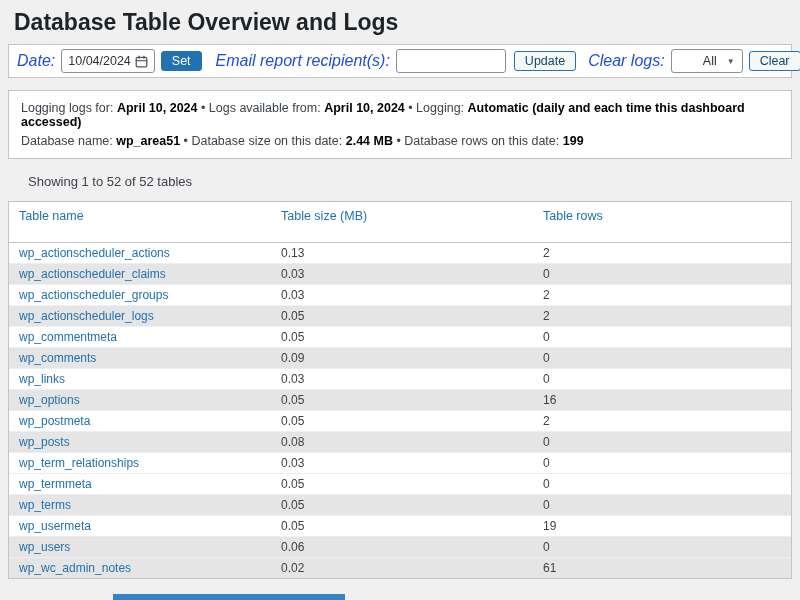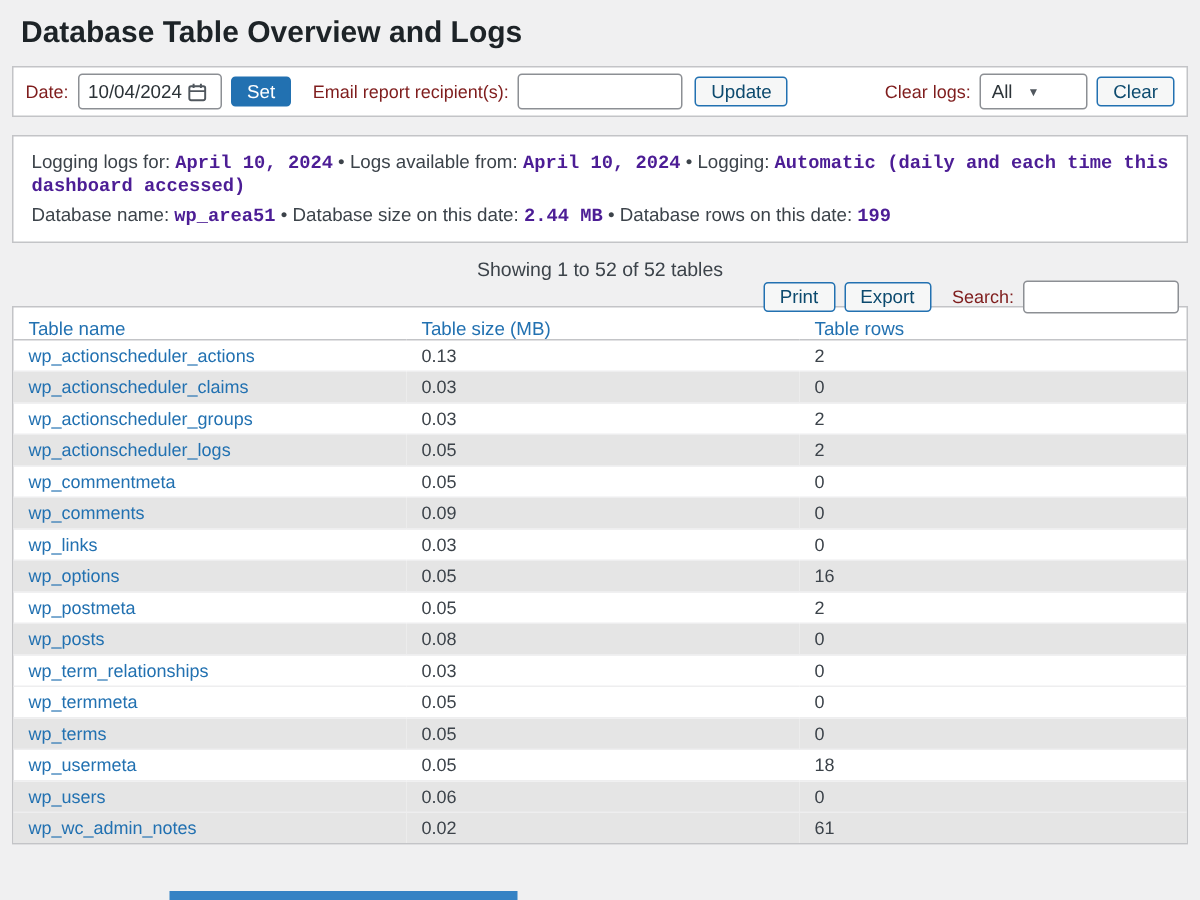--- a/index.html
+++ b/index.html
@@ -6,40 +6,40 @@
   html, body { width: 800px; height: 600px; }
   body {
     background: #f0f0f1;
     font-family: "Liberation Sans", sans-serif;
     color: #3c434a;
     overflow: hidden;
     position: relative;
   }
   .page { padding: 0 8px; }
   h1 {
-    font-size: 20px;
+    font-size: 23px;
     font-weight: 600;
     color: #1d2327;
     padding: 10px 6px 9px;
     line-height: 25px;
   }
   .panel {
     background: #fff;
     border: 1px solid #c3c4c7;
   }
   
   .toolbar {
     display: flex;
     align-items: center;
     gap: 6px;
     padding: 4px 8px;
     height: 34px;
     margin-bottom: 12px;
   }
-  .lbl { font-size: 12px; color: #7f1d1d; white-space: nowrap; }
+  .lbl { font-size: 16px; color: #1d4ed8; white-space: nowrap; font-style: italic; }
   .text-input {
     height: 24px;
     border: 1px solid #8c8f94;
     border-radius: 3px;
     background: #fff;
     font-size: 12.5px;
     padding: 0 6px;
     color: #2c3338;
     font-family: "Liberation Sans", sans-serif;
   }
@@ -67,21 +67,21 @@
   }
   .btn.secondary {
     background: #f6f7f7;
     border: 1px solid #2271b1;
     color: #0c4a6e;
   }
   .spacer { flex: 1; }
   .select {
     display: inline-flex;
     align-items: center;
-    justify-content: flex-start;
+    justify-content: flex-end;
     gap: 10px;
     height: 24px;
     min-width: 72px;
     border: 1px solid #8c8f94;
     border-radius: 3px;
     background: #fff;
     font-size: 12.5px;
     padding: 4px 7px;
     cursor: pointer;
     color: #2c3338;
@@ -90,50 +90,49 @@
   
   .info-box {
     padding: 5px 12px;
     margin-bottom: 10px;
   }
   .info-line {
     font-size: 12.5px;
     margin: 5px 0;
     color: #3c434a;
   }
-  .info-line b { color: #4c1d95; font-family: Liberation Mono, monospace; }
+  .info-line b { color: #000000; }
   
   .controls-row {
     display: flex;
     align-items: center;
     height: 24px;
-    margin: 0 4px 8px;
+    margin: 0 18px 8px;
     padding: 0 2px;
-    flex-direction: column;
   }
   .showing { font-size: 13px; color: #3c434a; }
   .controls-right {
     margin-left: auto;
     display: flex;
     align-items: center;
     gap: 6px;
   }
   .search-input { width: 104px; height: 22px; }
   
   .table-panel { padding: 0; }
   table {
     width: 100%;
     border-collapse: collapse;
   }
   th {
     text-align: left;
     font-size: 12.5px;
     font-weight: 400;
     color: #2271b1;
-    padding: 7px 10px 0;
+    padding: 7px 10px 19px;
     border-bottom: 1px solid #c3c4c7;
     cursor: pointer;
   }
   th.col-name { width: 262px; }
   th.col-size { width: 262px; }
   td {
     font-size: 12px;
     padding: 3px 10px;
     line-height: 14px;
     border-top: 1px solid #eeeeef;
@@ -191,26 +190,20 @@
     <p class="info-line">
       <span>Logging logs for: </span><b>April 10, 2024</b><span> • Logs available from: </span><b>April 10, 2024</b><span> • Logging: </span><b>Automatic (daily and each time this dashboard accessed)</b>
     </p>
     <p class="info-line">
       <span>Database name: </span><b>wp_area51</b><span> • Database size on this date: </span><b>2.44 MB</b><span> • Database rows on this date: </span><b>199</b>
     </p>
   </div>
 
   <div class="controls-row">
     <span class="showing">Showing 1 to 52 of 52 tables</span>
-    <div class="controls-right">
-      <button class="btn secondary">Print</button>
-      <button class="btn secondary">Export</button>
-      <span class="lbl" style="margin-left:8px;">Search:</span>
-      <input class="text-input search-input" value="" style="">
-    </div>
   </div>
 
   <div class="panel table-panel">
     <table>
       <thead>
         <tr>
           <th class="col-name">Table name</th>
           <th class="col-size">Table size (MB)</th>
           <th class="col-rows">Table rows</th>
         </tr>
@@ -277,21 +270,21 @@
             <td>0</td>
           </tr>
           <tr class="stripe">
             <td><a class="tbl-link">wp_terms</a></td>
             <td>0.05</td>
             <td>0</td>
           </tr>
           <tr>
             <td><a class="tbl-link">wp_usermeta</a></td>
             <td>0.05</td>
-            <td>18</td>
+            <td>19</td>
           </tr>
           <tr class="stripe">
             <td><a class="tbl-link">wp_users</a></td>
             <td>0.06</td>
             <td>0</td>
           </tr>
           <tr class="stripe">
             <td><a class="tbl-link">wp_wc_admin_notes</a></td>
             <td>0.02</td>
             <td>61</td>

